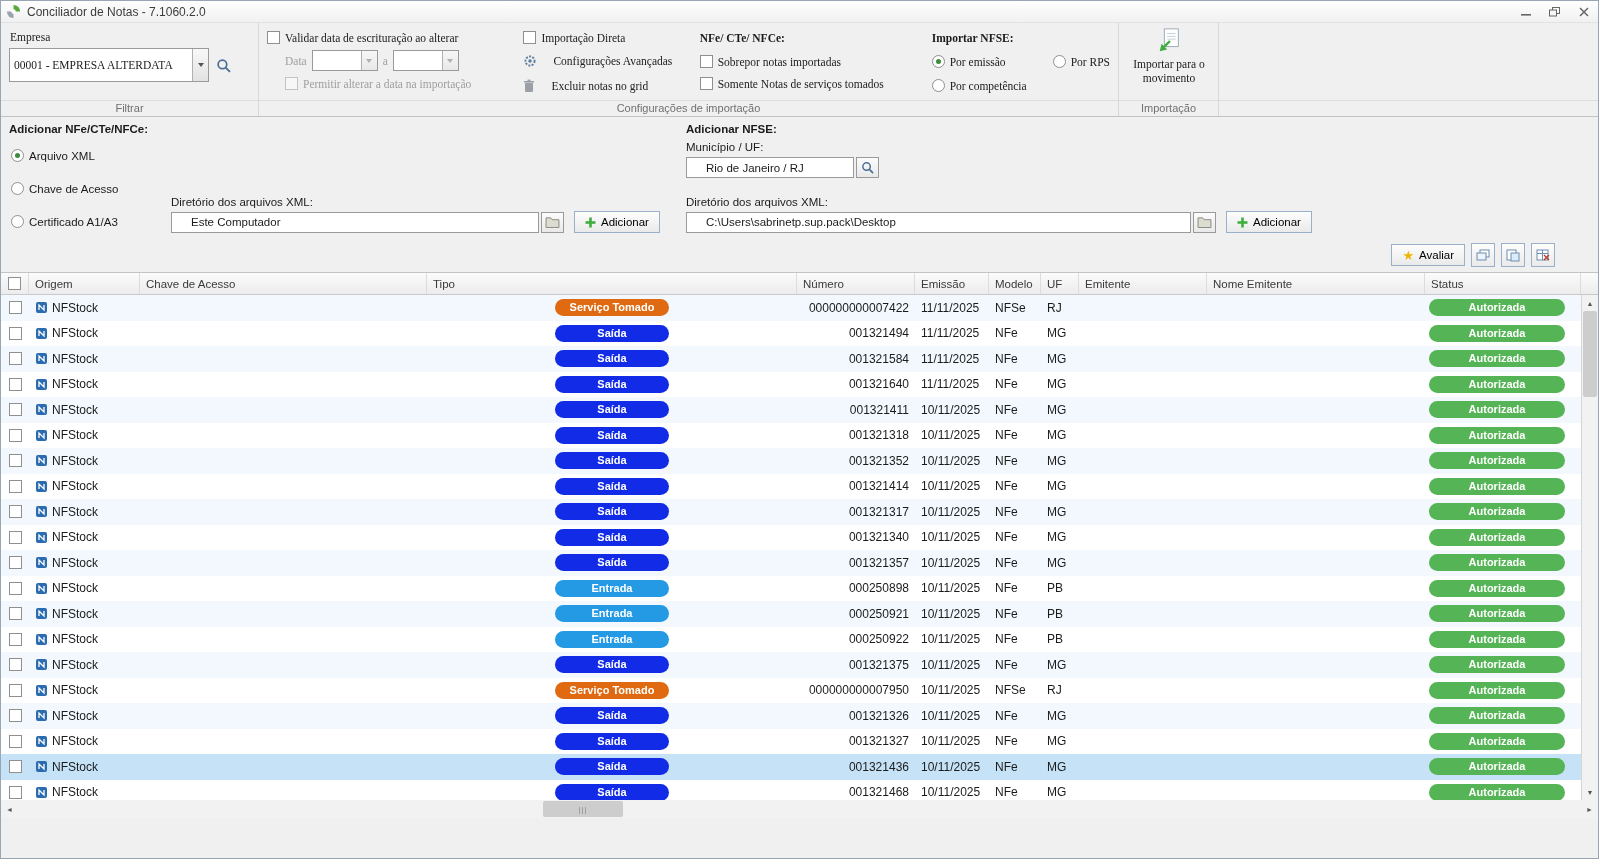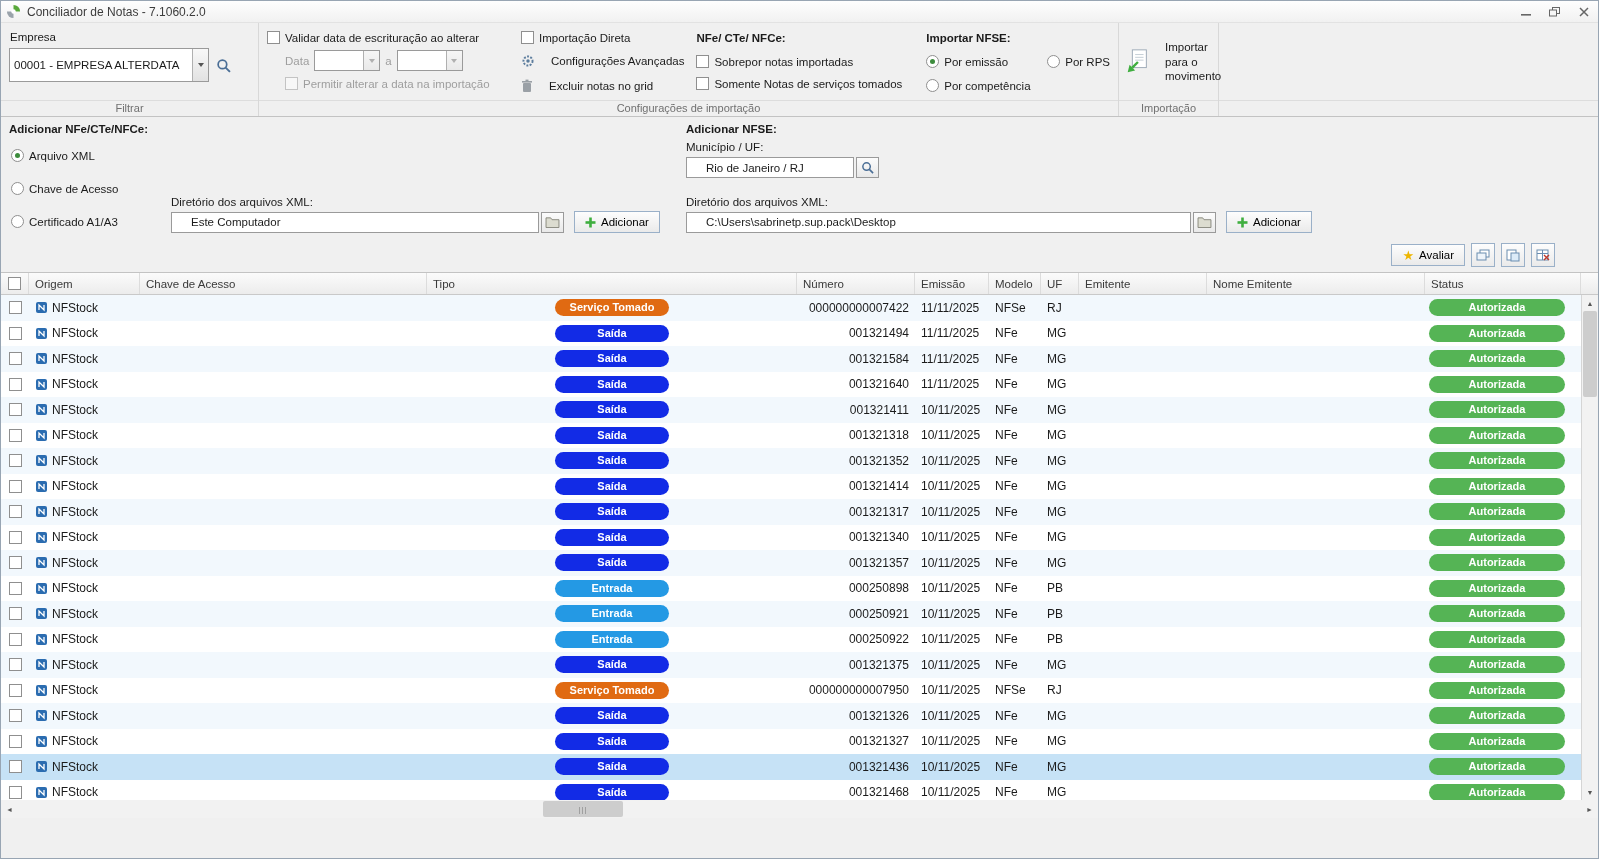--- a/index.html
+++ b/index.html
@@ -9,21 +9,21 @@
 
   
   .titlebar{height:22px;flex:none;background:linear-gradient(#fefefe,#f1f1f1);border-bottom:1px solid #e2e2e2;display:flex;align-items:center;gap:6px;padding-left:5px;}
   .title-text{color:#3c3c3c;}
   .win-controls{margin-left:auto;display:flex;height:100%;}
   .win-btn{width:29px;display:flex;align-items:center;justify-content:center;}
 
   
   .ribbon{height:94px;flex:none;display:flex;background:#f0f0f0;border-bottom:1px solid #c3c3c3;font-size:11.5px;}
   .rgroup{display:flex;flex-direction:column;border-right:1px solid #d8d8d8;}
-  .rgroup-body{flex:1;position:relative;padding:4px 8px 0 8px;}
+  .rgroup-body{flex:1;position:relative;padding:4px 8px 0 8px;font-family:Liberation Serif, serif;}
   .rgroup-caption{height:16px;line-height:15px;text-align:center;color:#707070;font-size:11px;border-top:1px solid #dddddd;flex:none;}
   .field-label{margin:4px 0 5px 1px;}
   .combo-row{display:flex;align-items:center;gap:7px;}
   .combobox{width:200px;height:34px;background:#fff;border:1px solid #9a9a9a;display:flex;align-items:center;}
   .combo-value{flex:1;padding:0 4px;white-space:nowrap;overflow:hidden;}
   .combo-btn{width:16px;height:100%;background:linear-gradient(#f8f8f8,#e2e2e2);border-left:1px solid #b0b0b0;display:flex;align-items:center;justify-content:center;}
   .tri{width:0;height:0;border-left:3.5px solid transparent;border-right:3.5px solid transparent;border-top:4px solid #555;}
   .icon-plain{display:inline-flex;align-items:center;justify-content:center;}
   .cfg-cols{display:flex;gap:12px;height:100%;}
   .cfg-col{display:flex;flex-direction:column;}
@@ -33,21 +33,21 @@
   .dis{color:#9e9e9e;}
   .date-row{display:flex;align-items:center;gap:5px;margin:1px 0 2px 18px;}
   .tfield{height:21px;background:#fff;border:1px solid #9a9a9a;display:flex;align-items:center;padding:0 19px;white-space:nowrap;overflow:hidden;}
   .date-field{width:66px;padding:0;justify-content:flex-end;}
   .date-field .combo-btn{background:linear-gradient(#f6f6f6,#e9e9e9);}
   .tool-link{display:flex;align-items:center;gap:16px;margin:5px 0 6px;white-space:nowrap;}
   .hdr{font-weight:bold;margin:5px 0 7px;white-space:nowrap;}
   .radio-line{display:flex;align-items:center;gap:5px;margin:4px 0 7px;white-space:nowrap;}
   .radio{width:13px;height:13px;border:1px solid #8f8f8f;border-radius:50%;background:#fff;position:relative;flex:none;}
   .radio.checked::after{content:"";position:absolute;left:3px;top:3px;width:5px;height:5px;border-radius:50%;background:#3d8c3d;}
-  .big-btn{width:92px;height:72px;display:flex;flex-direction:row;align-items:center;padding-top:2px;gap:14px;cursor:default;}
+  .big-btn{width:92px;height:72px;display:flex;flex-direction:column;align-items:center;padding-top:2px;gap:2px;text-align:center;cursor:default;}
   .big-btn-label{line-height:1.25;}
   .ribbon-filler{flex:1;border-right:none;}
 
   
   .addpanel{height:156px;flex:none;position:relative;background:#f0f0f0;border-bottom:1px solid #c3c3c3;font-size:11.5px;}
   .ap-abs{position:absolute;white-space:nowrap;}
   .bold{font-weight:bold;}
   .field-row{position:absolute;display:flex;align-items:center;}
   .mini-btn{width:23px;height:21px;background:linear-gradient(#fcfcfc,#e9e9e9);border:1px solid #9a9a9a;display:flex;align-items:center;justify-content:center;margin-left:2px;}
   .gapper{display:inline-block;width:10px;}

